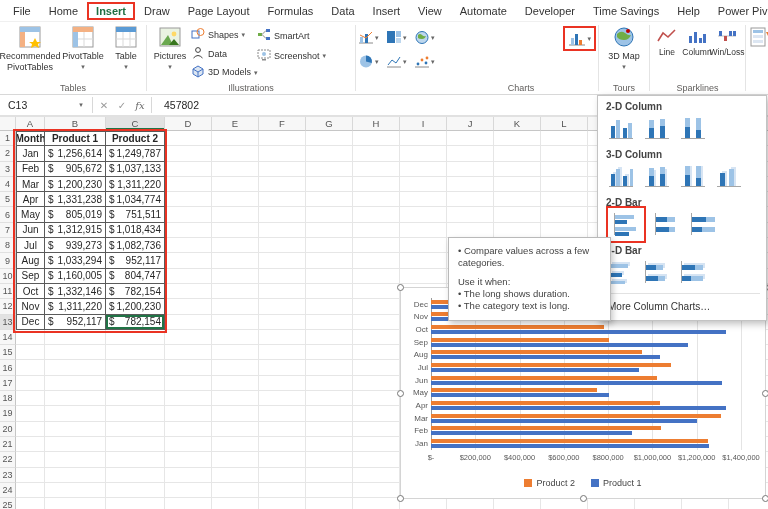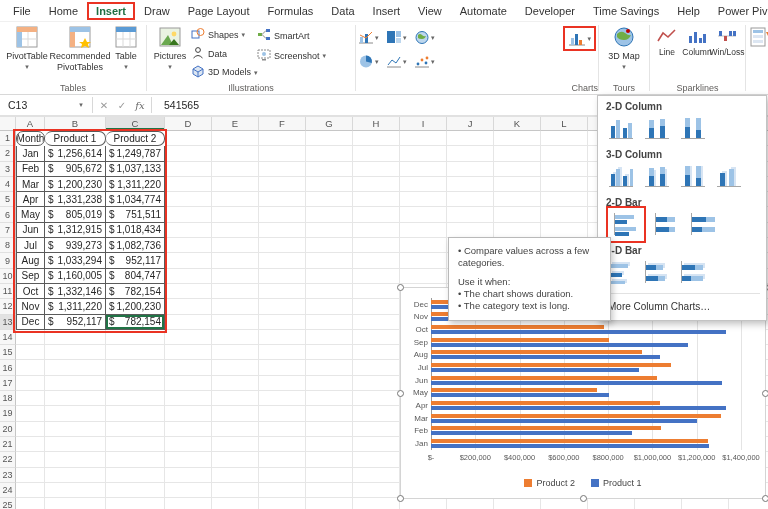--- a/index.html
+++ b/index.html
@@ -52,21 +52,21 @@
   .hdr-cell.col-active{background:#e2e2e2;box-shadow:inset 0 -2px 0 #217346;}
   .srow{display:flex;height:15.3px;}
   .rownum{flex:none;width:16px;display:flex;align-items:center;justify-content:center;font-size:9px;color:#555;
           background:#f7f7f7;border-right:1px solid #c6c6c6;border-bottom:1px solid #e0e0e0;}
   .rownum.row-active{background:#e2e2e2;box-shadow:inset -2px 0 0 #217346;}
   .cell{flex:none;display:flex;align-items:center;font-size:10px;
         border-right:1px solid #e6e6e6;border-bottom:1px solid #e6e6e6;overflow:hidden;}
   .cell.tbl{border-right:1px solid #5a5a5a;border-bottom:1px solid #5a5a5a;}
   .cell.tbl-left{border-left:1px solid #5a5a5a;}
   .cell.tbl-top{border-top:1px solid #5a5a5a;}
-  .cell.boldc{font-weight:normal;justify-content:center;border-radius:7px;}
+  .cell.boldc{font-weight:bold;justify-content:center;}
   .cell.monthc{justify-content:center;}
   .cell.acct{justify-content:space-between;padding:0 3px;}
   .cell.active-cell{box-shadow:inset 0 0 0 2px #217346;}
 
   
   .ann{position:absolute;border:2px solid var(--ann,#ea3323);pointer-events:none;z-index:12;}
 
   
   .chart{position:absolute;left:400px;top:287px;width:366px;height:212px;background:#fff;
          border:1px solid #d4d4d4;z-index:5;}
@@ -126,39 +126,39 @@
       <span class="tab">Developer</span>
       <span class="tab">Time Savings</span>
       <span class="tab">Help</span>
       <span class="tab">Power Pivot</span>
     </div>
 
   <div class="ribbon">
 
     <div class="group" style="width:146px">
       <div class="gbody">
+        <div class="rbtn-big" style="width:56px">
+          <span><svg width="24" height="22" viewBox="0 0 24 22">
+                <rect x="2" y="1" width="20" height="20" fill="#fff" stroke="#9a9a9a"></rect>
+                <rect x="2" y="1" width="20" height="5" fill="#9dc3e6"></rect>
+                <rect x="2" y="6" width="5" height="15" fill="#f4b183"></rect>
+                <polygon points="17,12 19,16 23,16 20,18 21,22 17,20 13,22 14,18 11,16 15,16" fill="#ffc000"></polygon>
+              </svg></span>
+          <span class="blabel">Recommended PivotTables</span>
+        </div>
         <div class="rbtn-big">
           <span><svg width="24" height="22" viewBox="0 0 24 22">
                 <rect x="2" y="1" width="20" height="20" fill="#fff" stroke="#9a9a9a"></rect>
                 <rect x="2" y="1" width="20" height="5" fill="#f4b183"></rect>
                 <rect x="2" y="6" width="5" height="15" fill="#9dc3e6"></rect>
                 <line x1="13" y1="6" x2="13" y2="21" stroke="#d9d9d9"></line>
                 <line x1="7" y1="13" x2="22" y2="13" stroke="#d9d9d9"></line>
               </svg></span>
           <span class="blabel">PivotTable</span>
           <span class="chev">▾</span>
-        </div>
-        <div class="rbtn-big" style="width:56px">
-          <span><svg width="24" height="22" viewBox="0 0 24 22">
-                <rect x="2" y="1" width="20" height="20" fill="#fff" stroke="#9a9a9a"></rect>
-                <rect x="2" y="1" width="20" height="5" fill="#9dc3e6"></rect>
-                <rect x="2" y="6" width="5" height="15" fill="#f4b183"></rect>
-                <polygon points="17,12 19,16 23,16 20,18 21,22 17,20 13,22 14,18 11,16 15,16" fill="#ffc000"></polygon>
-              </svg></span>
-          <span class="blabel">Recommended PivotTables</span>
         </div>
         <div class="rbtn-big" style="width:36px">
           <span><svg width="24" height="22" viewBox="0 0 24 22">
                 <rect x="2" y="1" width="20" height="20" fill="#fff" stroke="#9a9a9a"></rect>
                 <rect x="2" y="1" width="20" height="5" fill="#5b9bd5"></rect>
                 <line x1="9" y1="6" x2="9" y2="21" stroke="#d9d9d9"></line>
                 <line x1="16" y1="6" x2="16" y2="21" stroke="#d9d9d9"></line>
                 <line x1="2" y1="13" x2="22" y2="13" stroke="#d9d9d9"></line>
               </svg></span>
           <span class="blabel">Table</span>
@@ -291,21 +291,21 @@
               <svg width="18" height="17" viewBox="0 0 18 17">
                 <line x1="1" y1="15" x2="17" y2="15" stroke="#8a8a8a"></line>
                 <rect x="3" y="8" width="3" height="7" fill="#9dc3e6"></rect>
                 <rect x="7" y="4" width="3" height="11" fill="#2e75b6"></rect>
                 <rect x="11" y="10" width="3" height="5" fill="#ed7d31"></rect>
               </svg>
               <span class="chev">▾</span>
             </div>
         </div>
       </div>
-      <div class="group-label" style="text-align:right;padding-left:88px;">Charts</div>
+      <div class="group-label" style="text-align:center;padding-left:88px;">Charts</div>
     </div>
     <div class="vsep"></div>
 
     <div class="group" style="width:50px">
       <div class="gbody">
         <div class="rbtn-big" style="width:46px">
           <span><svg width="24" height="22" viewBox="0 0 24 22">
                 <circle cx="12" cy="11" r="9" fill="#9dc3e6" stroke="#2e75b6"></circle>
                 <path d="M5 8 Q9 4 13 7 T19 9 Q17 14 12 14 T5 11 Z" fill="#70ad47"></path>
                 <circle cx="16" cy="5" r="2" fill="#c00000"></circle>
@@ -366,21 +366,21 @@
   </div>
 
   <div class="formula-bar">
     <div class="name-box">C13</div>
     <div class="nb-arrow">▾</div>
     <div class="fb-sep"></div>
     <span class="fb-btn">✕</span>
     <span class="fb-btn">✓</span>
     <span class="fb-btn fx">fx</span>
     <div class="fb-sep"></div>
-    <div class="fb-value">541565</div>
+    <div class="fb-value">457802</div>
   </div>
 
   <div class="sheet" id="sheet">
       <div class="hdr-row">
         <div class="hdr-cell" style="width: 16px;"></div>
         <div class="hdr-cell" style="width: 29px;">A</div>
         <div class="hdr-cell" style="width: 61px;">B</div>
         <div class="hdr-cell col-active" style="width: 59px;">C</div>
         <div class="hdr-cell" style="width: 47px;">D</div>
         <div class="hdr-cell" style="width: 47px;">E</div>
@@ -1151,18 +1151,18 @@
       </div>
       <div class="menu-sep"></div>
       <div class="menu-more">More Column Charts…</div>
     </div>
 
   <div class="tooltip">
     <div id="ttLines">
         <div class="tt-line">• Compare values across a few categories.</div>
         <div class="tt-line"></div>
         <div class="tt-line">Use it when:</div>
-        <div class="tt-line">• The chart shows duration.</div>
+        <div class="tt-line">• The long shows duration.</div>
         <div class="tt-line">• The category text is long.</div>
       </div>
   </div>
 
 </div>
 
 </body></html>

